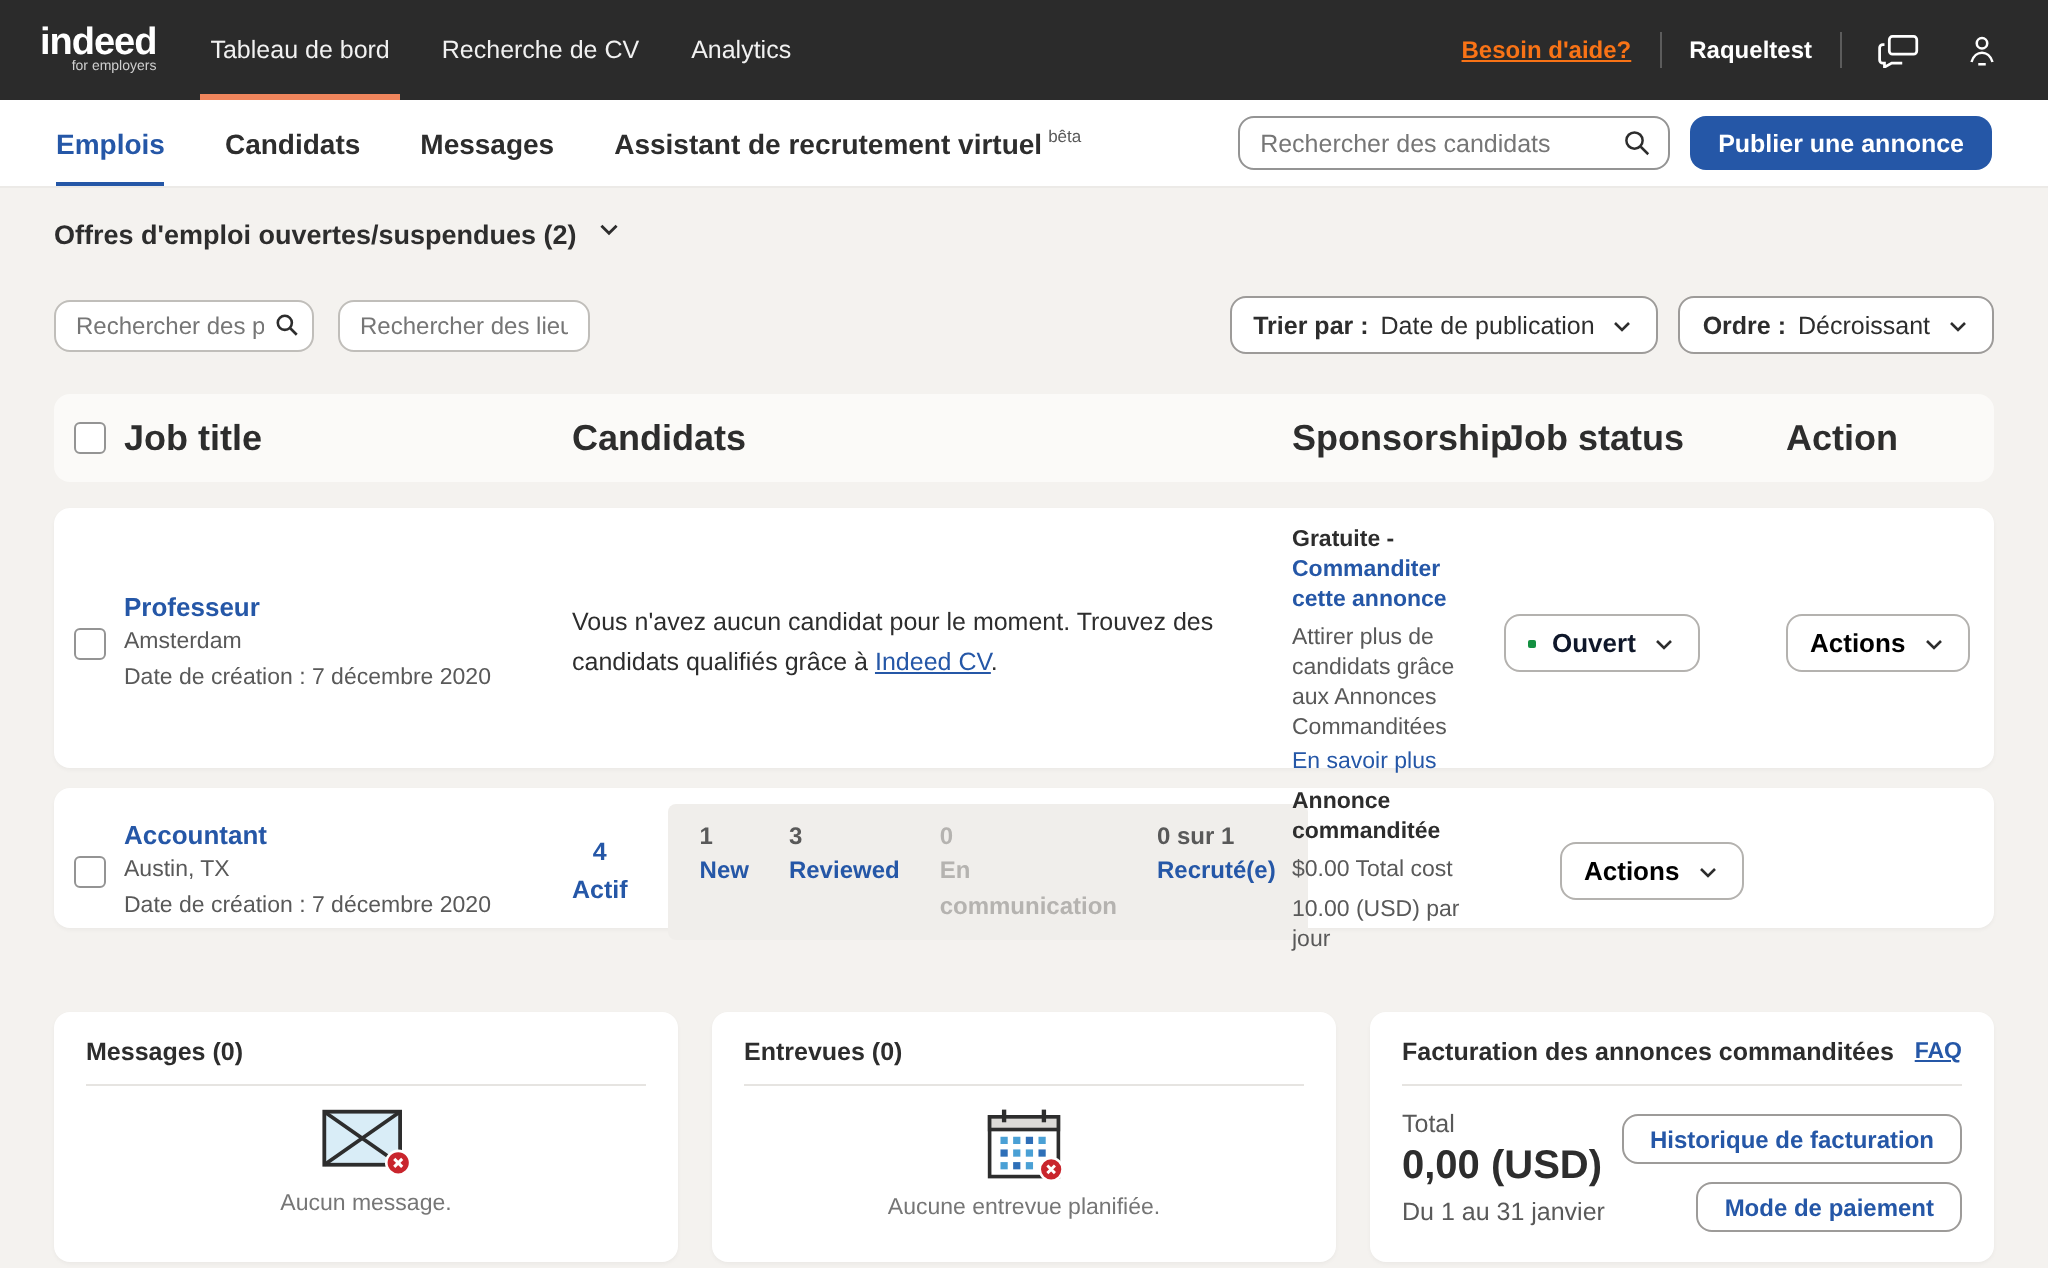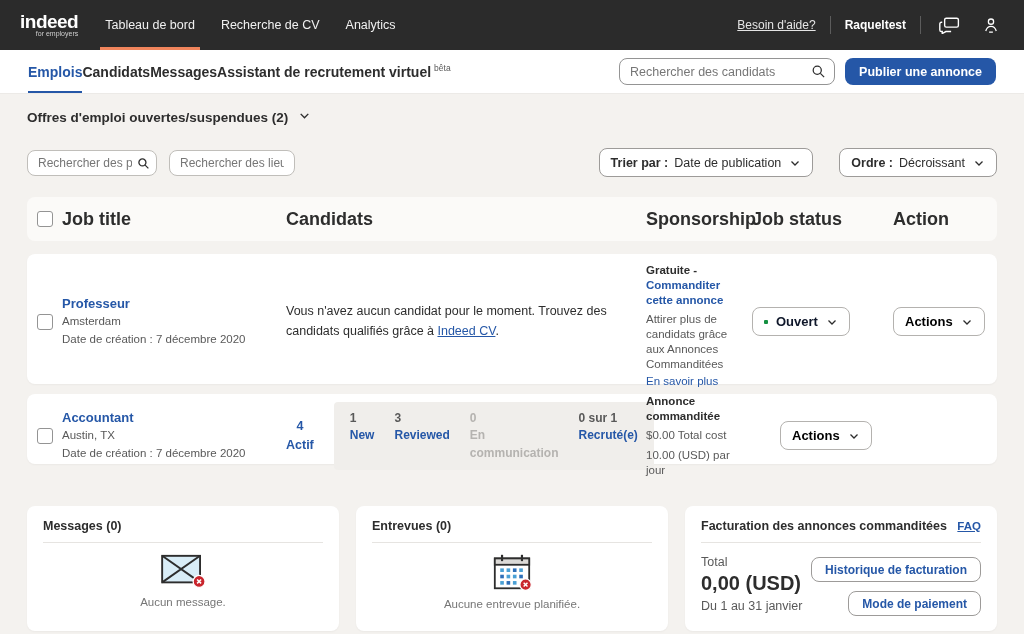--- a/index.html
+++ b/index.html
@@ -8,28 +8,28 @@
 
   
   .topbar { height:50px; background:#2b2b2b; display:flex; align-items:stretch; padding:0 20px; }
   .logo-block { display:flex; flex-direction:column; justify-content:center; color:#fff; margin-right:14px; }
   .logo-main { font-size:19px; font-weight:bold; letter-spacing:-0.5px; line-height:17px; }
   .logo-sub { font-size:7px; color:#cfcfcf; text-align:right; line-height:7px; }
   .topnav { display:flex; align-items:stretch; }
   .topnav-item { display:flex; align-items:center; padding:0 13px; font-size:12.5px; color:#f1f1f1; position:relative; cursor:pointer; }
   .topnav-item.active::after { content:""; position:absolute; left:8px; right:8px; bottom:0; height:3px; background:#f0855c; }
   .topbar-right { margin-left:auto; display:flex; align-items:center; gap:14px; }
-  .tb-link { color:#e5e5e5; font-size:12px; font-weight:normal; text-decoration:underline; cursor:pointer; }
+  .tb-link { color:#f97316; font-size:12px; font-weight:bold; text-decoration:underline; cursor:pointer; }
   .tb-user { color:#fff; font-size:12px; font-weight:bold; cursor:pointer; }
   .tb-divider { width:1px; height:18px; background:#5c5c5c; }
   .tb-icon { display:flex; align-items:center; cursor:pointer; padding:0 4px; }
 
   
   .subnav { height:44px; background:#fff; display:flex; align-items:stretch; padding:0 28px; border-bottom:1px solid #eceae7; }
-  .tabs { display:flex; align-items:stretch; }
+  .tabs { display:flex; align-items:stretch; gap:30px; }
   .tab { display:flex; align-items:center; font-size:14px; font-weight:bold; color:#2d2d2d; position:relative; cursor:pointer; }
   .tab.active { color:#2557a7; }
   .tab.active::after { content:""; position:absolute; left:0; right:0; bottom:0; height:2.5px; background:#2557a7; }
   .tab sup { font-size:8.5px; font-weight:normal; color:#595959; margin-left:3px; transform:translateY(-4px); }
   .subnav-right { margin-left:auto; display:flex; align-items:center; gap:10px; }
   .candidate-search { position:relative; }
   .candidate-search input { width:216px; height:27px; border:1px solid #949494; border-radius:8px; padding:0 46px 0 10px; font-size:12.5px; font-family:inherit; color:#2d2d2d; }
   .candidate-search input::placeholder { color:#767676; }
   .search-glyph { position:absolute; right:9px; top:6px; }
   .post-btn { height:27px; background:#2557a7; color:#fff; font-size:12.5px; font-weight:bold; border:none; border-radius:8px; padding:0 14px; font-family:inherit; cursor:pointer; }
@@ -39,21 +39,21 @@
   .filter-row { padding-top:14px; display:flex; align-items:center; gap:10px; }
   .filter-label { font-size:13.5px; font-weight:bold; cursor:pointer; }
   .search-row { margin-top:22px; display:flex; align-items:center; }
   .mini-search { position:relative; margin-right:12px; }
   .mini-search input { height:26px; border:1px solid #c0beba; border-radius:8px; padding:0 10px; font-size:12px; font-family:inherit; background:#fff; color:#2d2d2d; }
   .mini-search input::placeholder { color:#767676; }
   .mini-search.with-icon input { width:130px; padding-right:24px; }
   .mini-search.loc input { width:126px; }
   .mini-search .search-glyph { right:7px; top:6px; }
   .sort-group { margin-left:auto; display:flex; gap:10px; }
-  .dropdown { height:29px; background:#fff; border:1.5px solid #9d9b99; border-radius:8px; display:flex; align-items:center; gap:6px; padding:0 11px; font-size:12.5px; cursor:pointer;margin-left:16px; }
+  .dropdown { height:29px; background:#fff; border:1.5px solid #9d9b99; border-radius:8px; display:flex; align-items:center; gap:6px; padding:0 11px; font-size:12.5px; cursor:pointer; }
   .dropdown b { font-weight:bold; }
   .dropdown .chev { margin-left:2px; display:flex; }
 
   
   .grid { display:grid; grid-template-columns:25px 224px 360px 106px 113px 1fr; align-items:center; padding:0 10px; }
   .thead { margin-top:20px; height:44px; background:#fbfaf8; border-radius:8px; font-size:18px; font-weight:bold; }
   .thead .action-h { padding-left:28px; }
   .checkbox { width:16px; height:16px; background:#fff; border:1.5px solid #949494; border-radius:3px; cursor:pointer; }
   .card { background:#fff; border-radius:8px; box-shadow:0 1px 2px rgba(0,0,0,0.04); }
   .job-row { font-size:12px; }

